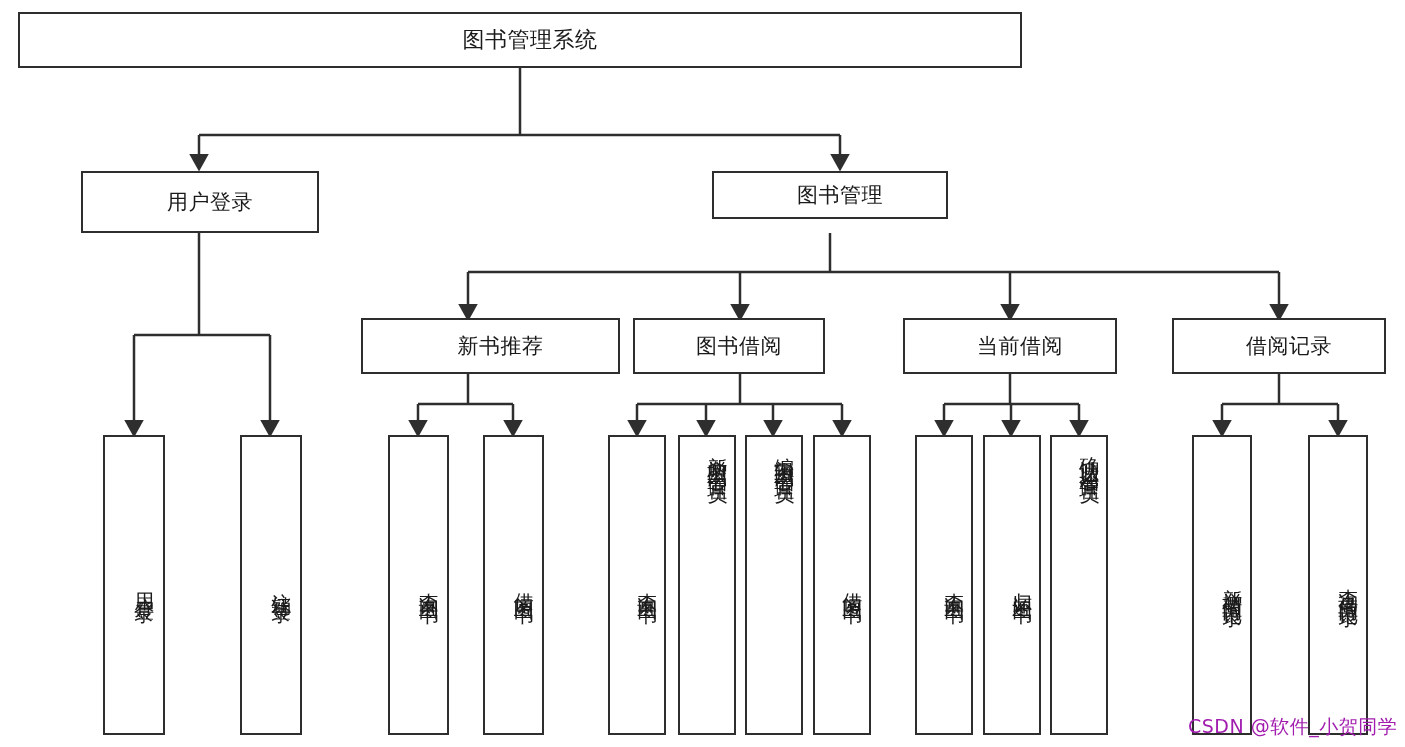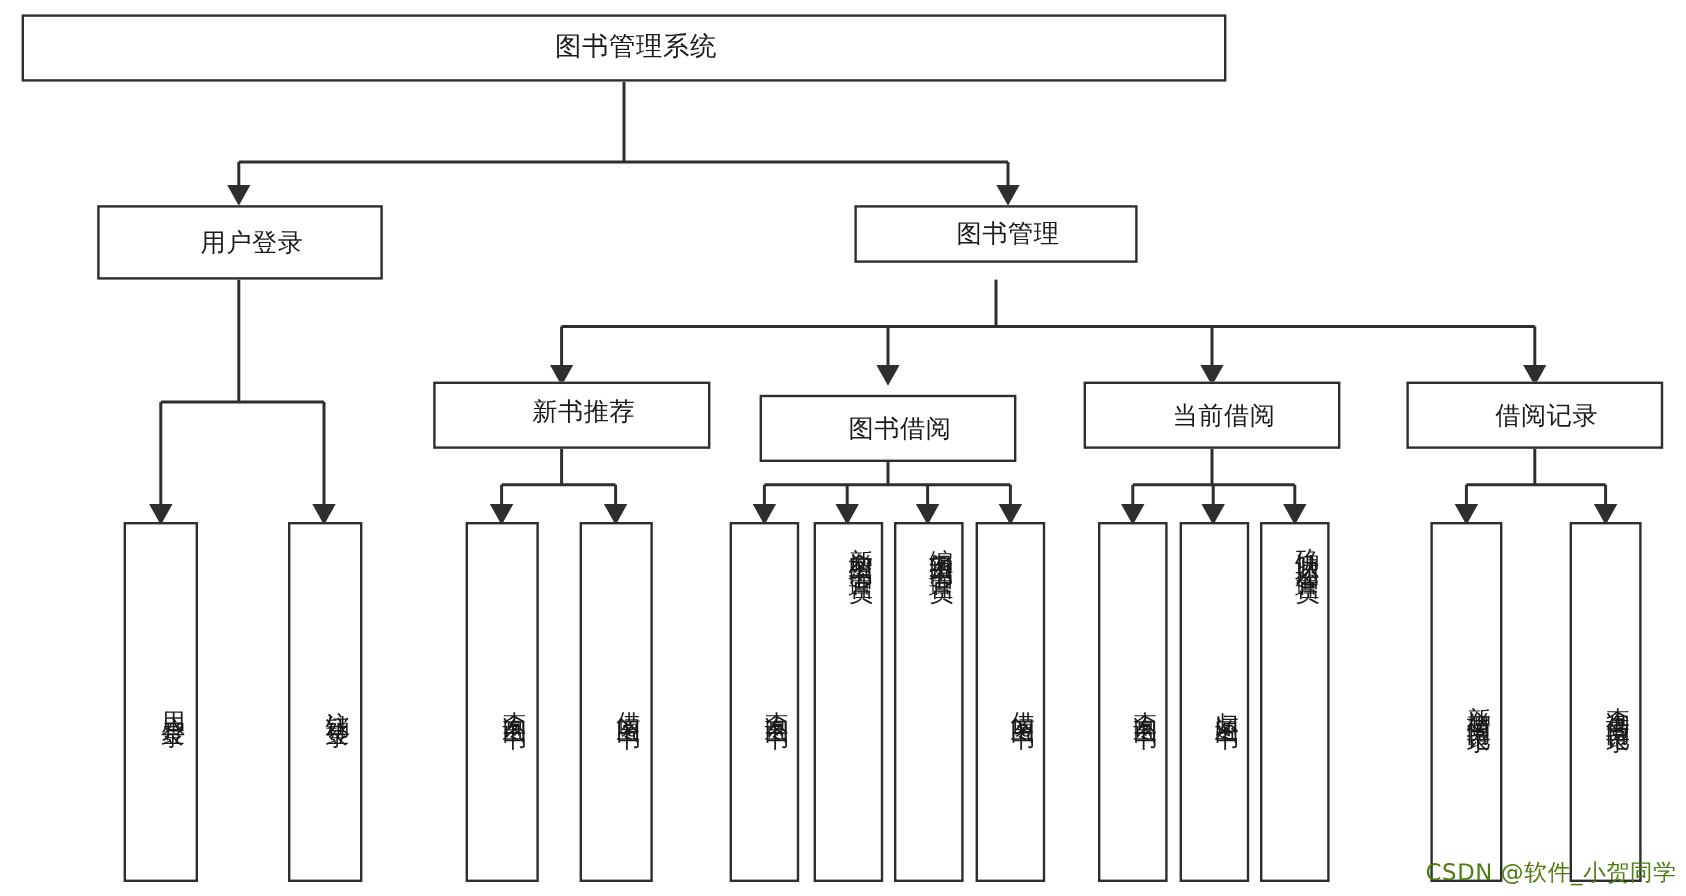--- a/index.html
+++ b/index.html
@@ -67,21 +67,21 @@
   .wire {
     stroke: #2e2e2e;
     stroke-width: 2.5;
     fill: none;
   }
   .watermark {
     position: absolute;
     left: 1188px;
     top: 714px;
     font-size: 19px;
-    color: #4d7c0f;
+    color: #a21caf;
     white-space: nowrap;
     letter-spacing: 0.5px;
   }
 </style>
 </head>
 <body>
 
 <div id="canvas">
 
   <svg id="wires" viewBox="0 0 1405 747" xmlns="http://www.w3.org/2000/svg">
@@ -136,24 +136,24 @@
     <span>图书管理系统</span>
   </div>
 
   <div class="node horiz" style="left:81px; top:171px; width:238px; height:62px;">
     <span>用户登录</span>
   </div>
   <div class="node horiz" style="left:712px; top:171px; width:236px; height:48px;">
     <span>图书管理</span>
   </div>
 
-  <div class="node horiz" style="left:361px; top:318px; width:231px; height:56px;font-family:Liberation Mono, monospace;">
+  <div class="node horiz" style="left:361px; top:318px; width:259px; height:56px;">
     <span>新书推荐</span>
   </div>
-  <div class="node horiz" style="left:633px; top:318px; width:214px; height:56px;margin-top:11px;">
+  <div class="node horiz" style="left:633px; top:318px; width:192px; height:56px;">
     <span>图书借阅</span>
   </div>
   <div class="node horiz" style="left:1172px; top:318px; width:214px; height:56px;">
     <span>借阅记录</span>
   </div>
   <div class="node horiz" style="left:903px; top:318px; width:214px; height:56px;">
     <span>当前借阅</span>
   </div>
 
   <div class="node vert centered" style="left:103px; top:435px; width:62px; height:300px;">

